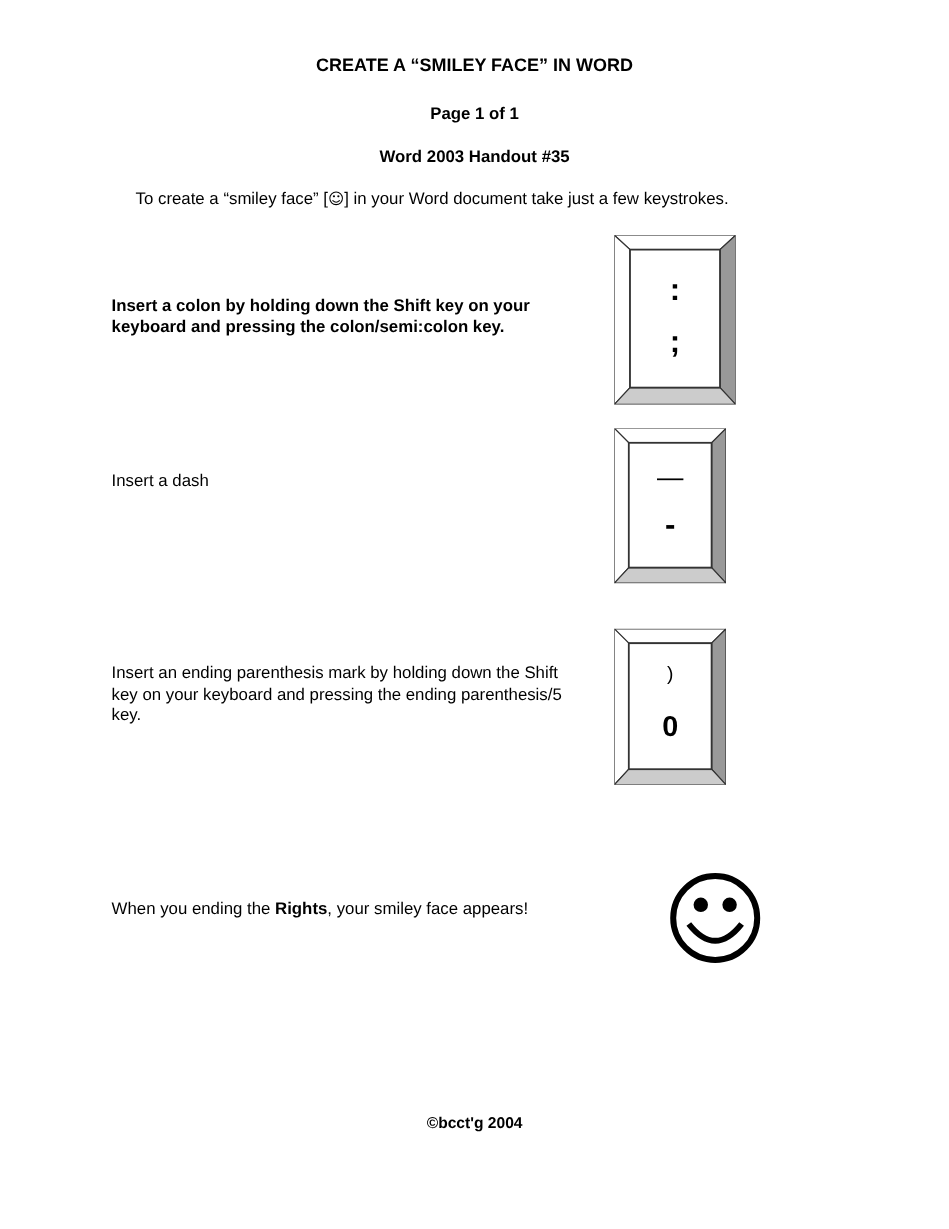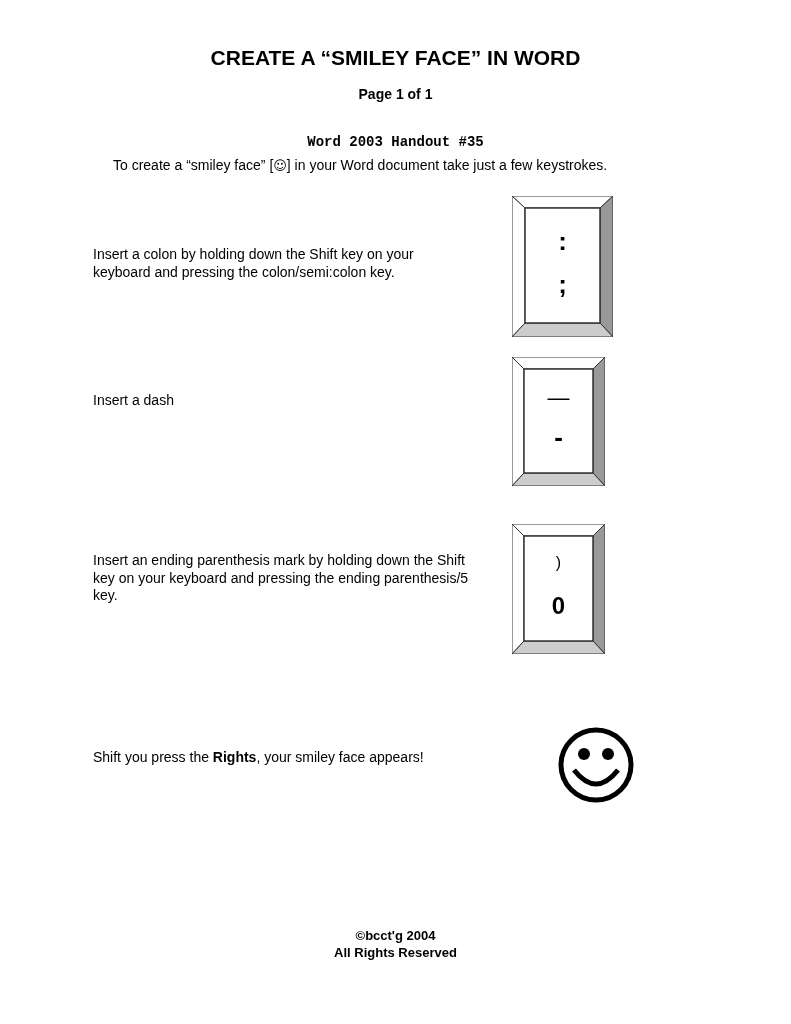--- a/index.html
+++ b/index.html
@@ -1,38 +1,38 @@
 <!DOCTYPE html>
 <html><head>
 <meta charset="utf-8">
 <style>
   html, body { margin:0; padding:0; background:#fff; }
   body { width:791px; height:1024px; position:relative; overflow:hidden;
          font-family:"Liberation Sans", sans-serif; color:#000; }
   .abs { position:absolute; }
-  .title { left:0; width:791px; top:46px; text-align:center; font-weight:bold; font-size:21px; }
+  .title { left:0; width:791px; top:46px; text-align:center; font-weight:bold; font-size:15px; }
   .sub { left:0; width:791px; text-align:center; font-weight:bold; font-size:14px; }
   .body-text { font-size:14px; line-height:17.5px; left:93px; }
   .key { position:absolute; }
   .key svg { display:block; }
   .keychar { position:absolute; font-weight:bold; text-align:center; width:100%; left:0; }
   .footer { left:0; width:791px; text-align:center; font-weight:bold; font-size:13px; line-height:16.5px; top:928px; }
 </style>
 </head>
 <body>
 
 <div class="abs title">CREATE A “SMILEY FACE” IN WORD</div>
 <div class="abs sub" style="top:86px;">Page 1 of 1</div>
-<div class="abs sub" style="top:134px;font-family:Liberation Mono, monospace;">Word 2003 Handout #35</div>
+<div class="abs sub" style="top:122px;">Word 2003 Handout #35</div>
 
 <div class="abs body-text" style="top:157px; white-space:nowrap;margin-left:20px;">
   <span>To create a “smiley face” [</span><span style="font-family:'DejaVu Sans',sans-serif;font-size:13px;">☺</span><span>] in your Word document take just a few keystrokes.</span>
 </div>
 
-<div class="abs body-text" style="top:246px; width:370px;">Insert a colon by holding down the Shift key on your keyboard and pressing the colon/semi:colon key.</div>
+<div class="abs body-text" style="top:246px; width:370px;font-weight:bold;">Insert a colon by holding down the Shift key on your keyboard and pressing the colon/semi:colon key.</div>
 <div class="key" style="left:512px; top:196px; width:101px; height:141px;">
   <svg width="101" height="141" viewBox="0 0 101 141">
     <polygon points="0,0 101,0 88,12 13,12" fill="#fff" stroke="#333" stroke-width="1"></polygon>
     <polygon points="0,0 13,12 13,127 0,141" fill="#fff" stroke="#333" stroke-width="1"></polygon>
     <polygon points="101,0 101,141 88,127 88,12" fill="#999" stroke="#333" stroke-width="1"></polygon>
     <polygon points="0,141 13,127 88,127 101,141" fill="#ccc" stroke="#333" stroke-width="1"></polygon>
     <rect x="13" y="12" width="75" height="115" fill="#fff" stroke="#333" stroke-width="1.5"></rect>
   </svg>
   <div class="keychar" style="top:30px; font-size:26px;">:</div>
   <div class="keychar" style="top:73px; font-size:26px;">;</div>
@@ -58,27 +58,26 @@
     <polygon points="0,0 12,12 12,117 0,130" fill="#fff" stroke="#333" stroke-width="1"></polygon>
     <polygon points="93,0 93,130 81,117 81,12" fill="#999" stroke="#333" stroke-width="1"></polygon>
     <polygon points="0,130 12,117 81,117 93,130" fill="#ccc" stroke="#333" stroke-width="1"></polygon>
     <rect x="12" y="12" width="69" height="105" fill="#fff" stroke="#333" stroke-width="1.5"></rect>
   </svg>
   <div class="keychar" style="top:30px; font-size:16px; font-weight:normal;">)</div>
   <div class="keychar" style="top:68px; font-size:24px;">0</div>
 </div>
 
 <div class="abs body-text" style="top:749px; white-space:nowrap;">
-  <span>Shift you press the </span><b>Rights</b><span>, your smiley face appears!</span>
+  <span>When you ending the </span><b>Rights</b><span>, your smiley face appears!</span>
 </div>
 <div class="abs" style="left:557px; top:726px; width:78px; height:78px;">
   <svg width="78" height="78" viewBox="0 0 78 78">
     <circle cx="39" cy="39" r="35" fill="none" stroke="#000" stroke-width="5"></circle>
     <circle cx="27" cy="28" r="6" fill="#000"></circle>
     <circle cx="51" cy="28" r="6" fill="#000"></circle>
     <path d="M17 44 Q39 72 61 44" fill="none" stroke="#000" stroke-width="5"></path>
   </svg>
 </div>
 
 <div class="abs footer">
   <div>©bcct'g 2004</div>
-  <div>All Rights Reserved</div>
 </div>
 
 </body></html>

